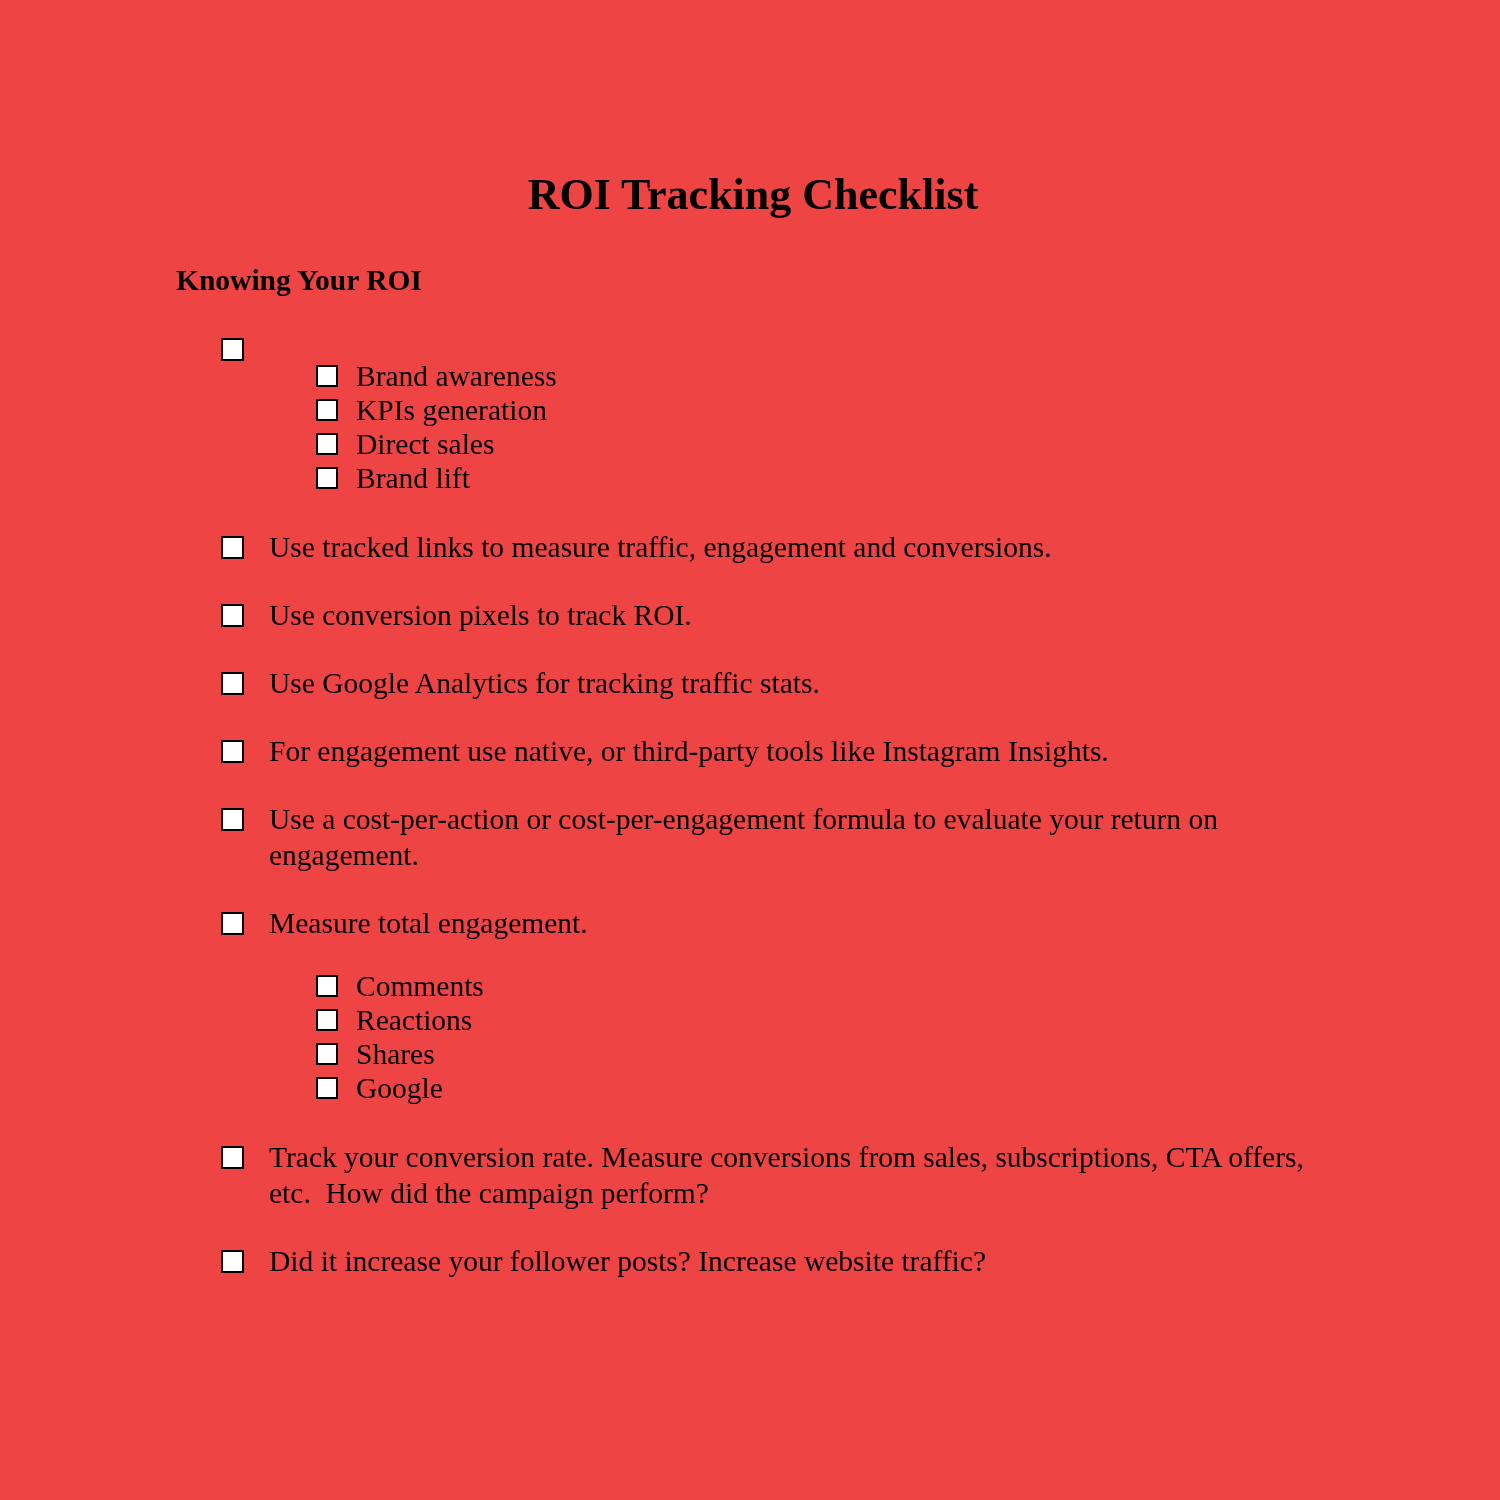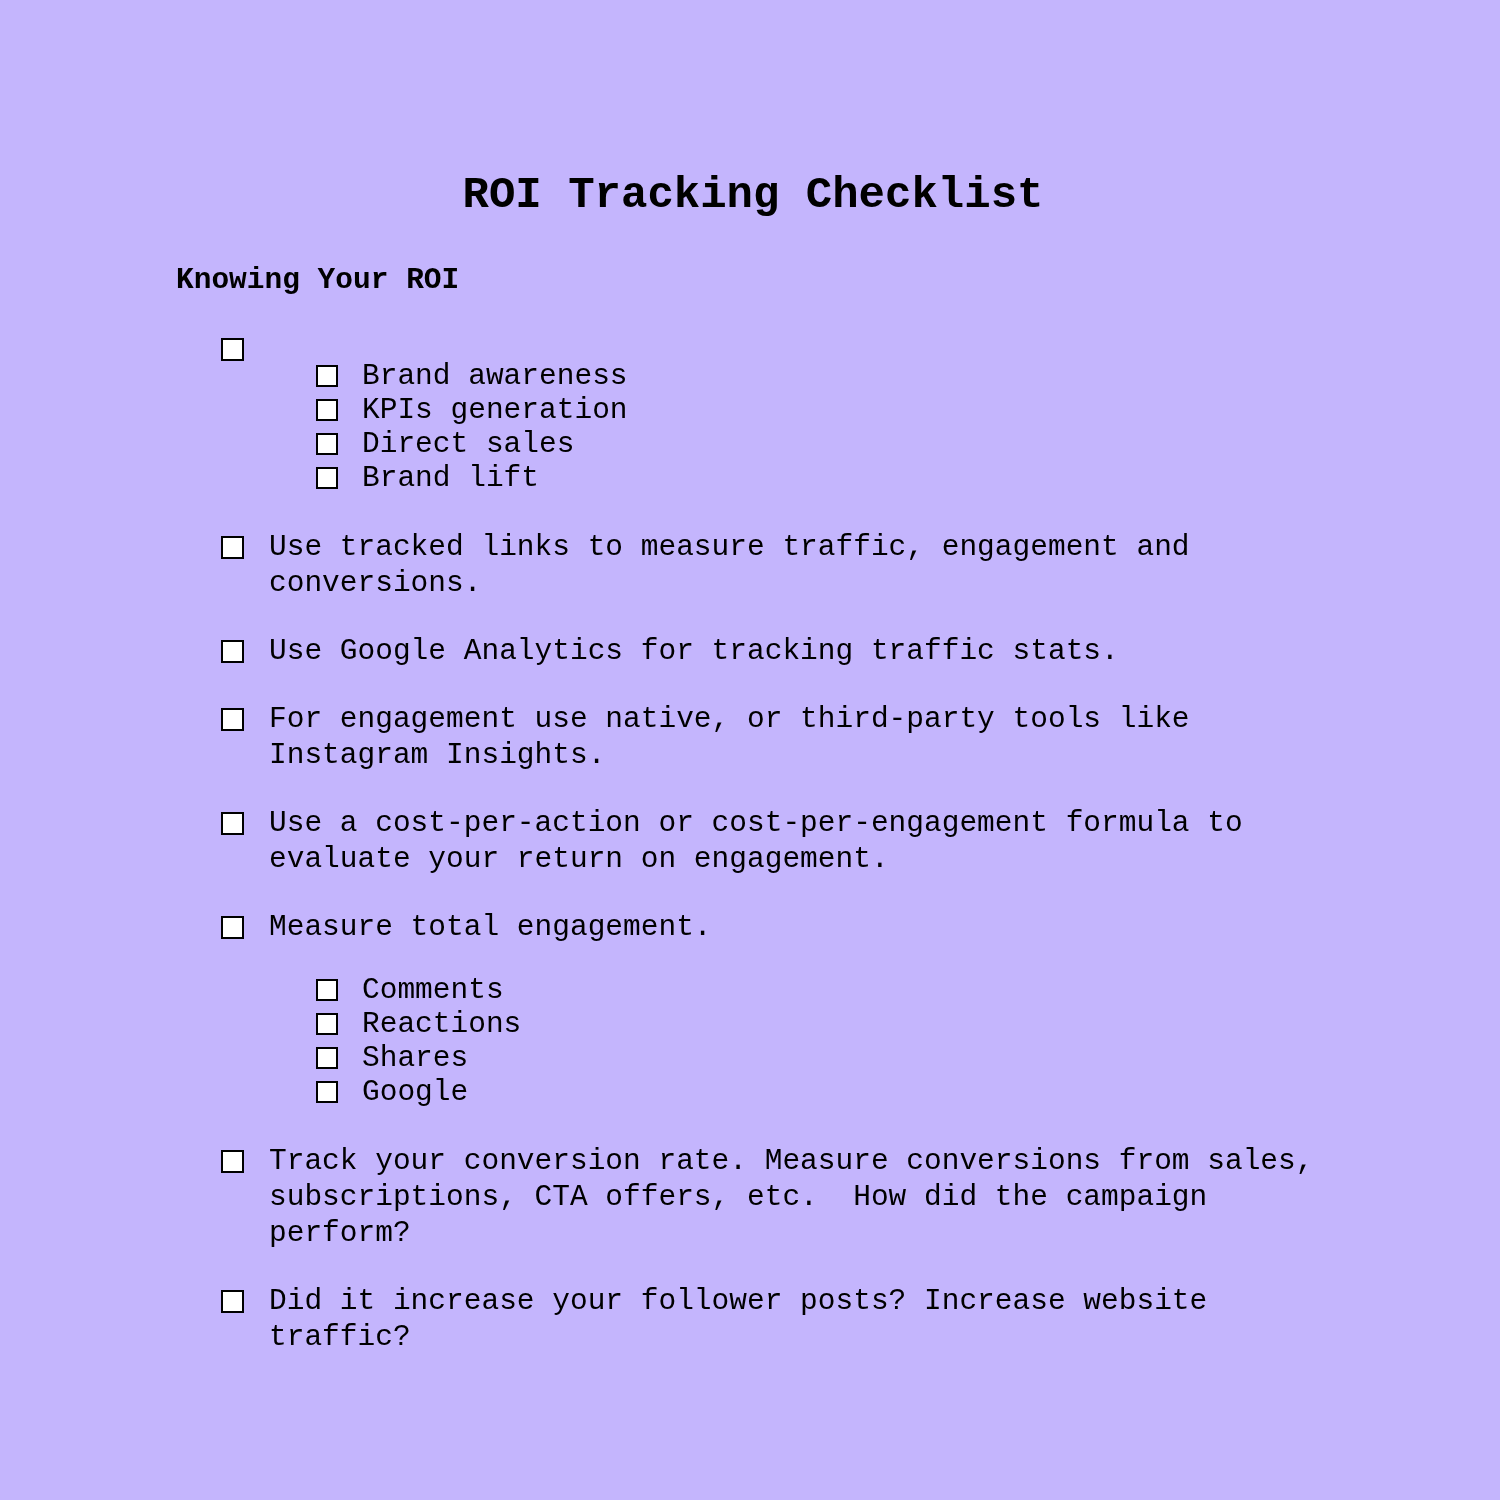--- a/index.html
+++ b/index.html
@@ -4,23 +4,23 @@
 <style>
   html, body {
     margin: 0;
     padding: 0;
     background: #ffffff;
   }
   .page {
     position: relative;
     width: 1500px;
     height: 1500px;
-    background: #c4b5fd;
+    background: #ef4444;
     color: #000000;
-    font-family: Liberation Mono, monospace;
+    font-family: Liberation Serif, serif;
     font-size: 29.5px;
     line-height: 36px;
     overflow: hidden;
     box-sizing: border-box;
     padding: 170px 170px 0 176px;
   }
   .doc-title {
     font-size: 44px;
     line-height: 50px;
     font-weight: bold;
@@ -72,21 +72,21 @@
     align-items: flex-start;
     line-height: 34px;
     margin: 0;
   }
   .subitem .checkbox {
     width: 18px;
     height: 18px;
     margin-top: 6px;
   }
   .subitem-text {
-    margin-left: 24px;
+    margin-left: 18px;
     white-space: pre-wrap;
   }
 </style>
 </head>
 <body>
 
 <div class="page">
   <h1 class="doc-title">ROI Tracking Checklist</h1>
 
 
@@ -121,20 +121,27 @@
   </li>
 
   <li class="item">
     <span class="checkbox"></span>
     <div class="item-body">
       <span class="item-text">Use tracked links to measure traffic, engagement and conversions.</span>
       
     </div>
   </li>
 
+  <li class="item">
+    <span class="checkbox"></span>
+    <div class="item-body">
+      <span class="item-text">Use conversion pixels to track ROI.</span>
+      
+    </div>
+  </li>
 
   <li class="item">
     <span class="checkbox"></span>
     <div class="item-body">
       <span class="item-text">Use Google Analytics for tracking traffic stats.</span>
       
     </div>
   </li>
 
   <li class="item">

